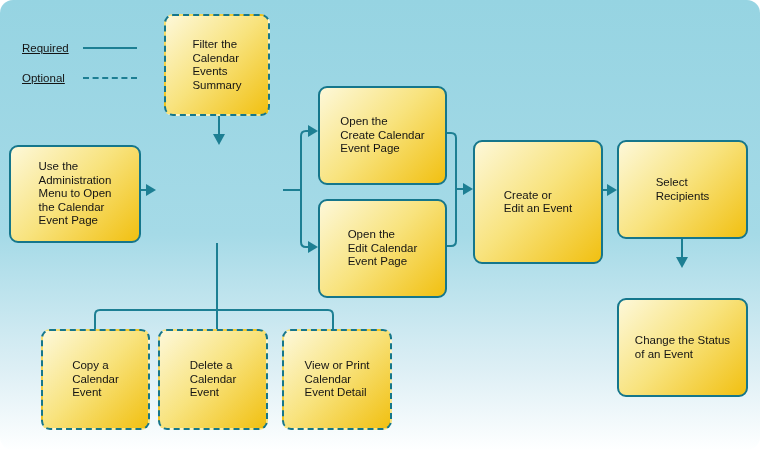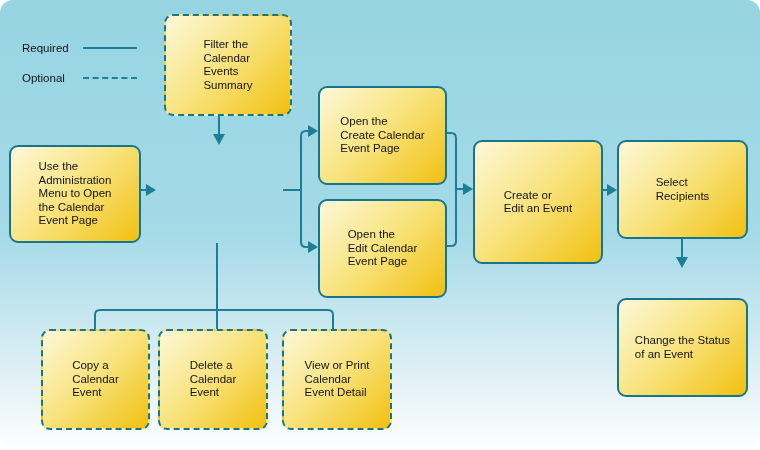--- a/index.html
+++ b/index.html
@@ -66,20 +66,21 @@
     white-space: pre-line;
   }
   .legend-row {
     position: absolute;
     left: 22px;
     display: flex;
     align-items: center;
     color: var(--text);
     font-size: 11.5px;
     height: 12px;
+    text-decoration: underline;
   }
   .legend-row .legend-label { width: 61px; }
   .legend-line {
     width: 54px;
     height: 0;
   }
   .legend-line.solid { border-top: 2px solid var(--teal); }
   .legend-line.dashed { border-top: 2px dashed var(--teal); }
 </style>
 </head>
@@ -116,21 +117,21 @@
 
   <div class="legend-row" style="top:42px;">
     <span class="legend-label">Required</span>
     <span class="legend-line solid"></span>
   </div>
   <div class="legend-row" style="top:72px;">
     <span class="legend-label">Optional</span>
     <span class="legend-line dashed"></span>
   </div>
 
-  <div class="box optional" style="left:164px; top:14px; width:128px; height:102px;">
+  <div class="box optional" style="left:164px; top:14px; width:106px; height:102px;">
     <div class="box-label">Filter the
 Calendar
 Events
 Summary</div>
   </div>
 
   <div class="box required" style="left:9px; top:145px; width:132px; height:98px;">
     <div class="box-label">Use the
 Administration
 Menu to Open

